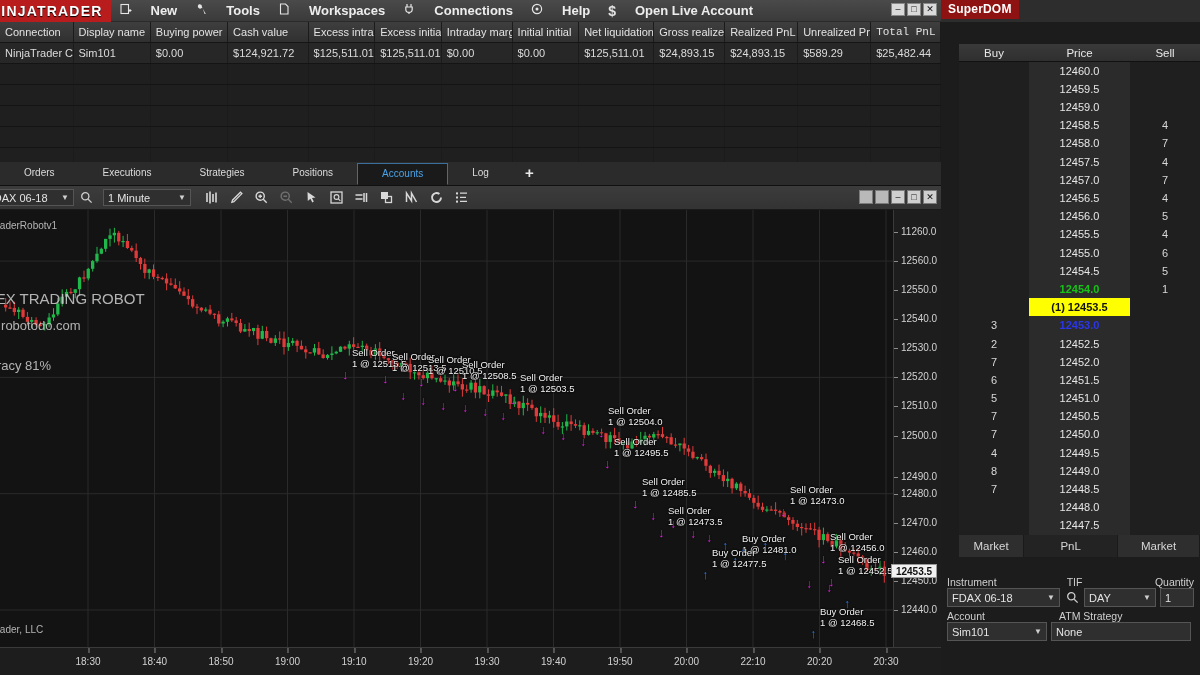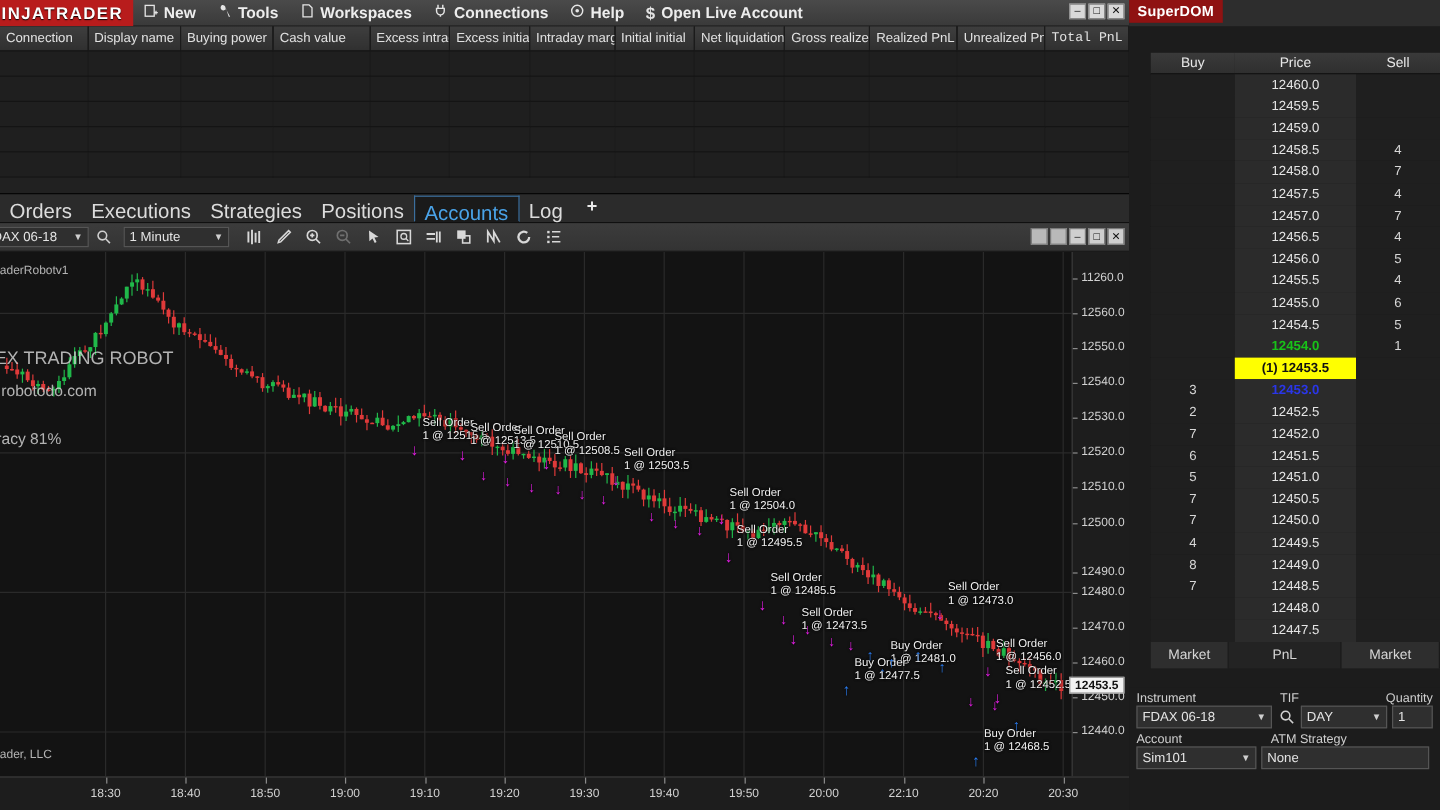--- a/index.html
+++ b/index.html
@@ -27,21 +27,21 @@
     border-bottom:1px solid #2a2a2a;
   }
   #brand{
     height:22px; background:#b81c1c; color:#fff;
     font-weight:bold; font-size:14px; letter-spacing:1.2px;
     display:flex; align-items:center; padding:0 8px 0 4px;
     margin-left:-14px;
     text-shadow:0 1px 1px #000;
   }
   .menu-item{
-    display:flex; align-items:center; gap:5px;
+    display:flex; align-items:center; gap:19px;
     padding:0 9px; height:22px; font-size:13px; color:#ededed;
     font-weight:bold; white-space:nowrap;
   }
   .mi-ico{ font-size:12px; opacity:.95; display:inline-block; }
   #winbtns{ position:absolute; right:4px; top:3px; display:flex; gap:2px; }
   .wbtn{
     width:14px; height:13px; background:#d9d9d9; border:1px solid #888;
     color:#111; font-size:9px; line-height:11px; text-align:center;
   }
 
@@ -66,21 +66,21 @@
   }
   td.pos{ color:#19d219; }
 
   
   #tabstrip{
     position:absolute; left:0; top:162px; width:941px; height:24px;
     background:#2b2b2b; display:flex; align-items:flex-end;
     border-bottom:1px solid #101010;
   }
   .tab{
-    font-size:17px; padding:4px 8px 5px; color:#dcdcdc;
+    font-size:10px; padding:4px 24px 5px; color:#dcdcdc;
     height:22px; white-space:nowrap;
   }
   .tab.active{
     color:#4aa3e8; background:#1a1a1a;
     border:1px solid #3b6f9e; border-bottom:1px solid #1a1a1a;
   }
   .tab.plus{ color:#e8e8e8; font-size:15px; padding:1px 12px 4px; font-weight:bold;}
 
   
   #charttoolbar{
@@ -267,20 +267,35 @@
               <th style="width: 66px;">Intraday margi</th>
               <th style="width: 62px;">Initial initial</th>
               <th style="width: 70px;">Net liquidation</th>
               <th style="width: 66px;">Gross realized</th>
               <th style="width: 68px;">Realized PnL</th>
               <th style="width: 68px;">Unrealized Pnl</th>
               <th style="width: 65px; font-family: Liberation Mono, monospace;">Total PnL</th>
             </tr>
           </thead>
         <tbody id="acct-body">
+            <tr>
+              <td>NinjaTrader C</td>
+              <td>Sim101</td>
+              <td>$0.00</td>
+              <td>$124,921.72</td>
+              <td>$125,511.01</td>
+              <td>$125,511.01</td>
+              <td>$0.00</td>
+              <td>$0.00</td>
+              <td>$125,511.01</td>
+              <td class="pos">$24,893.15</td>
+              <td class="pos">$24,893.15</td>
+              <td class="pos">$589.29</td>
+              <td class="pos">$25,482.44</td>
+            </tr>
             <tr>
               <td style="background: rgb(31, 31, 31);">&nbsp;</td>
               <td style="background: rgb(31, 31, 31);">&nbsp;</td>
               <td style="background: rgb(31, 31, 31);">&nbsp;</td>
               <td style="background: rgb(31, 31, 31);">&nbsp;</td>
               <td style="background: rgb(31, 31, 31);">&nbsp;</td>
               <td style="background: rgb(31, 31, 31);">&nbsp;</td>
               <td style="background: rgb(31, 31, 31);">&nbsp;</td>
               <td style="background: rgb(31, 31, 31);">&nbsp;</td>
               <td style="background: rgb(31, 31, 31);">&nbsp;</td>

